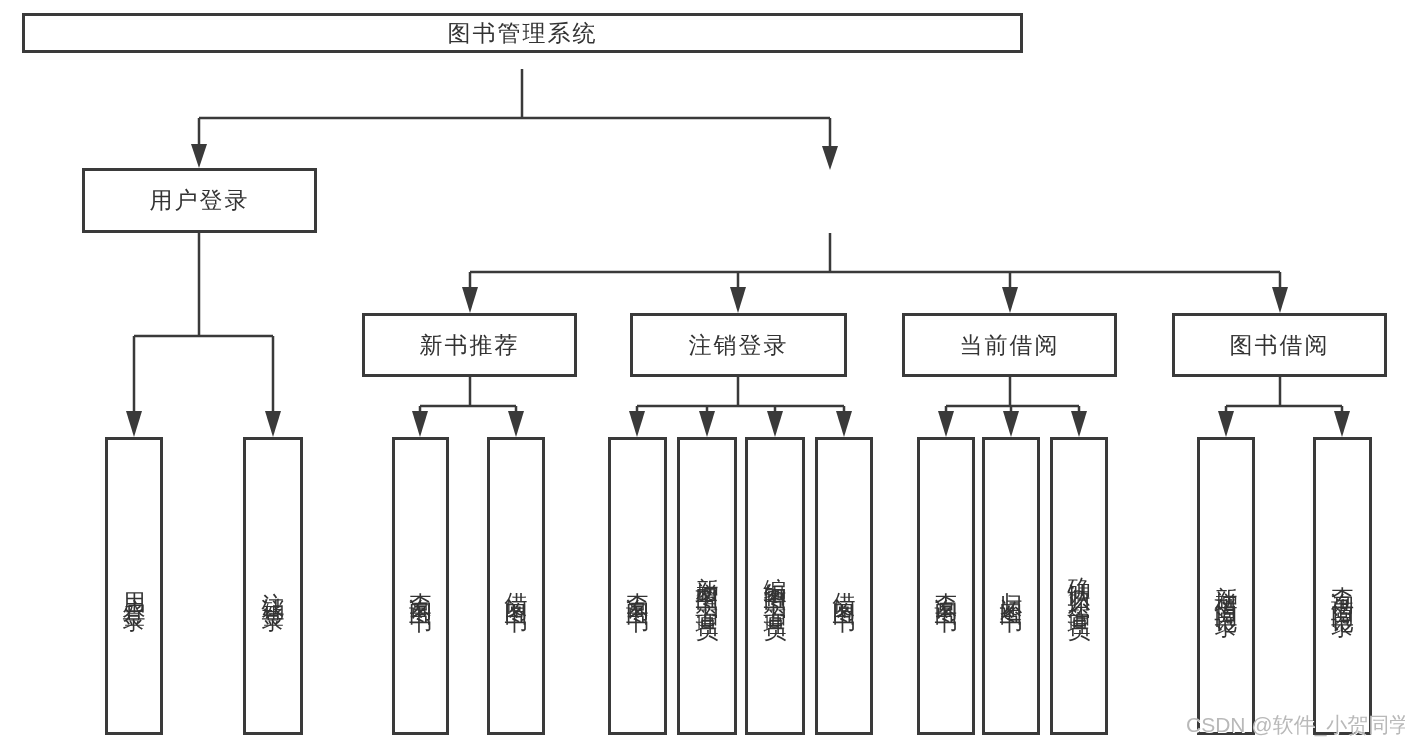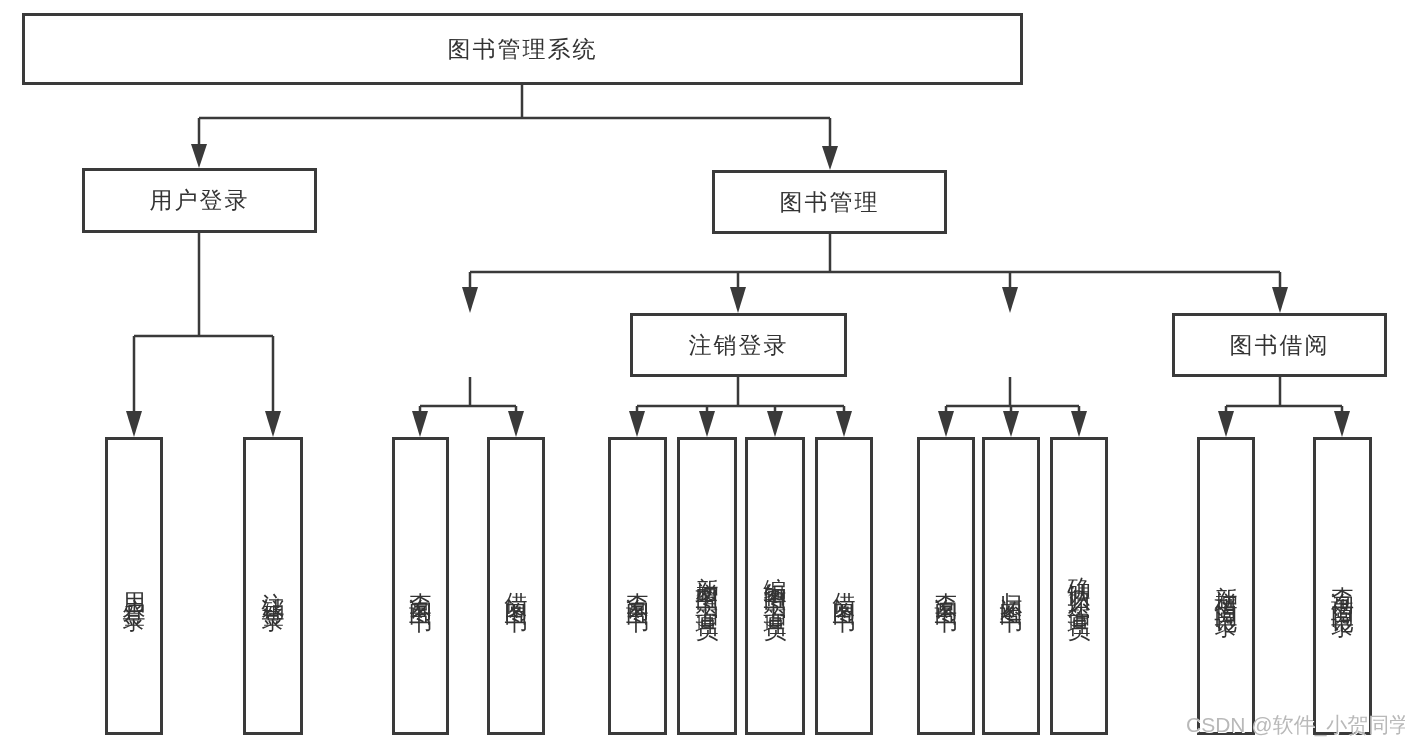--- a/index.html
+++ b/index.html
@@ -81,33 +81,36 @@
     <polygon points="699,411 715,411 707,437" fill="#3a3a3a"></polygon>
     <polygon points="767,411 783,411 775,437" fill="#3a3a3a"></polygon>
     <polygon points="836,411 852,411 844,437" fill="#3a3a3a"></polygon>
     <polygon points="938,411 954,411 946,437" fill="#3a3a3a"></polygon>
     <polygon points="1003,411 1019,411 1011,437" fill="#3a3a3a"></polygon>
     <polygon points="1071,411 1087,411 1079,437" fill="#3a3a3a"></polygon>
     <polygon points="1218,411 1234,411 1226,437" fill="#3a3a3a"></polygon>
     <polygon points="1334,411 1350,411 1342,437" fill="#3a3a3a"></polygon>
   </svg>
 
-  <div class="box" style="left:22px;top:13px;width:1001px;height:72px">
+  <div class="box" style="left:22px;top:13px;width:1001px;height:40px">
     <span class="lbl">图书管理系统</span>
   </div>
 
   <div class="box" style="left:82px;top:168px;width:235px;height:65px">
     <span class="lbl">用户登录</span>
   </div>
-  <div class="box" style="left:712px;top:170px;width:235px;height:64px">
-    <span class="lbl">图书管理</span>
+
+  <div class="box" style="left:362px;top:313px;width:215px;height:64px">
+    <span class="lbl">新书推荐</span>
   </div>
-
   <div class="box" style="left:630px;top:313px;width:217px;height:64px">
     <span class="lbl">注销登录</span>
+  </div>
+  <div class="box" style="left:902px;top:313px;width:215px;height:64px">
+    <span class="lbl">当前借阅</span>
   </div>
   <div class="box" style="left:1172px;top:313px;width:215px;height:64px">
     <span class="lbl">图书借阅</span>
   </div>
 
   <div class="box" style="left:105px;top:437px;width:58px;height:298px">
     <span class="vlbl">用户登录</span>
   </div>
   <div class="box" style="left:243px;top:437px;width:60px;height:298px">
     <span class="vlbl">注销登录</span>

